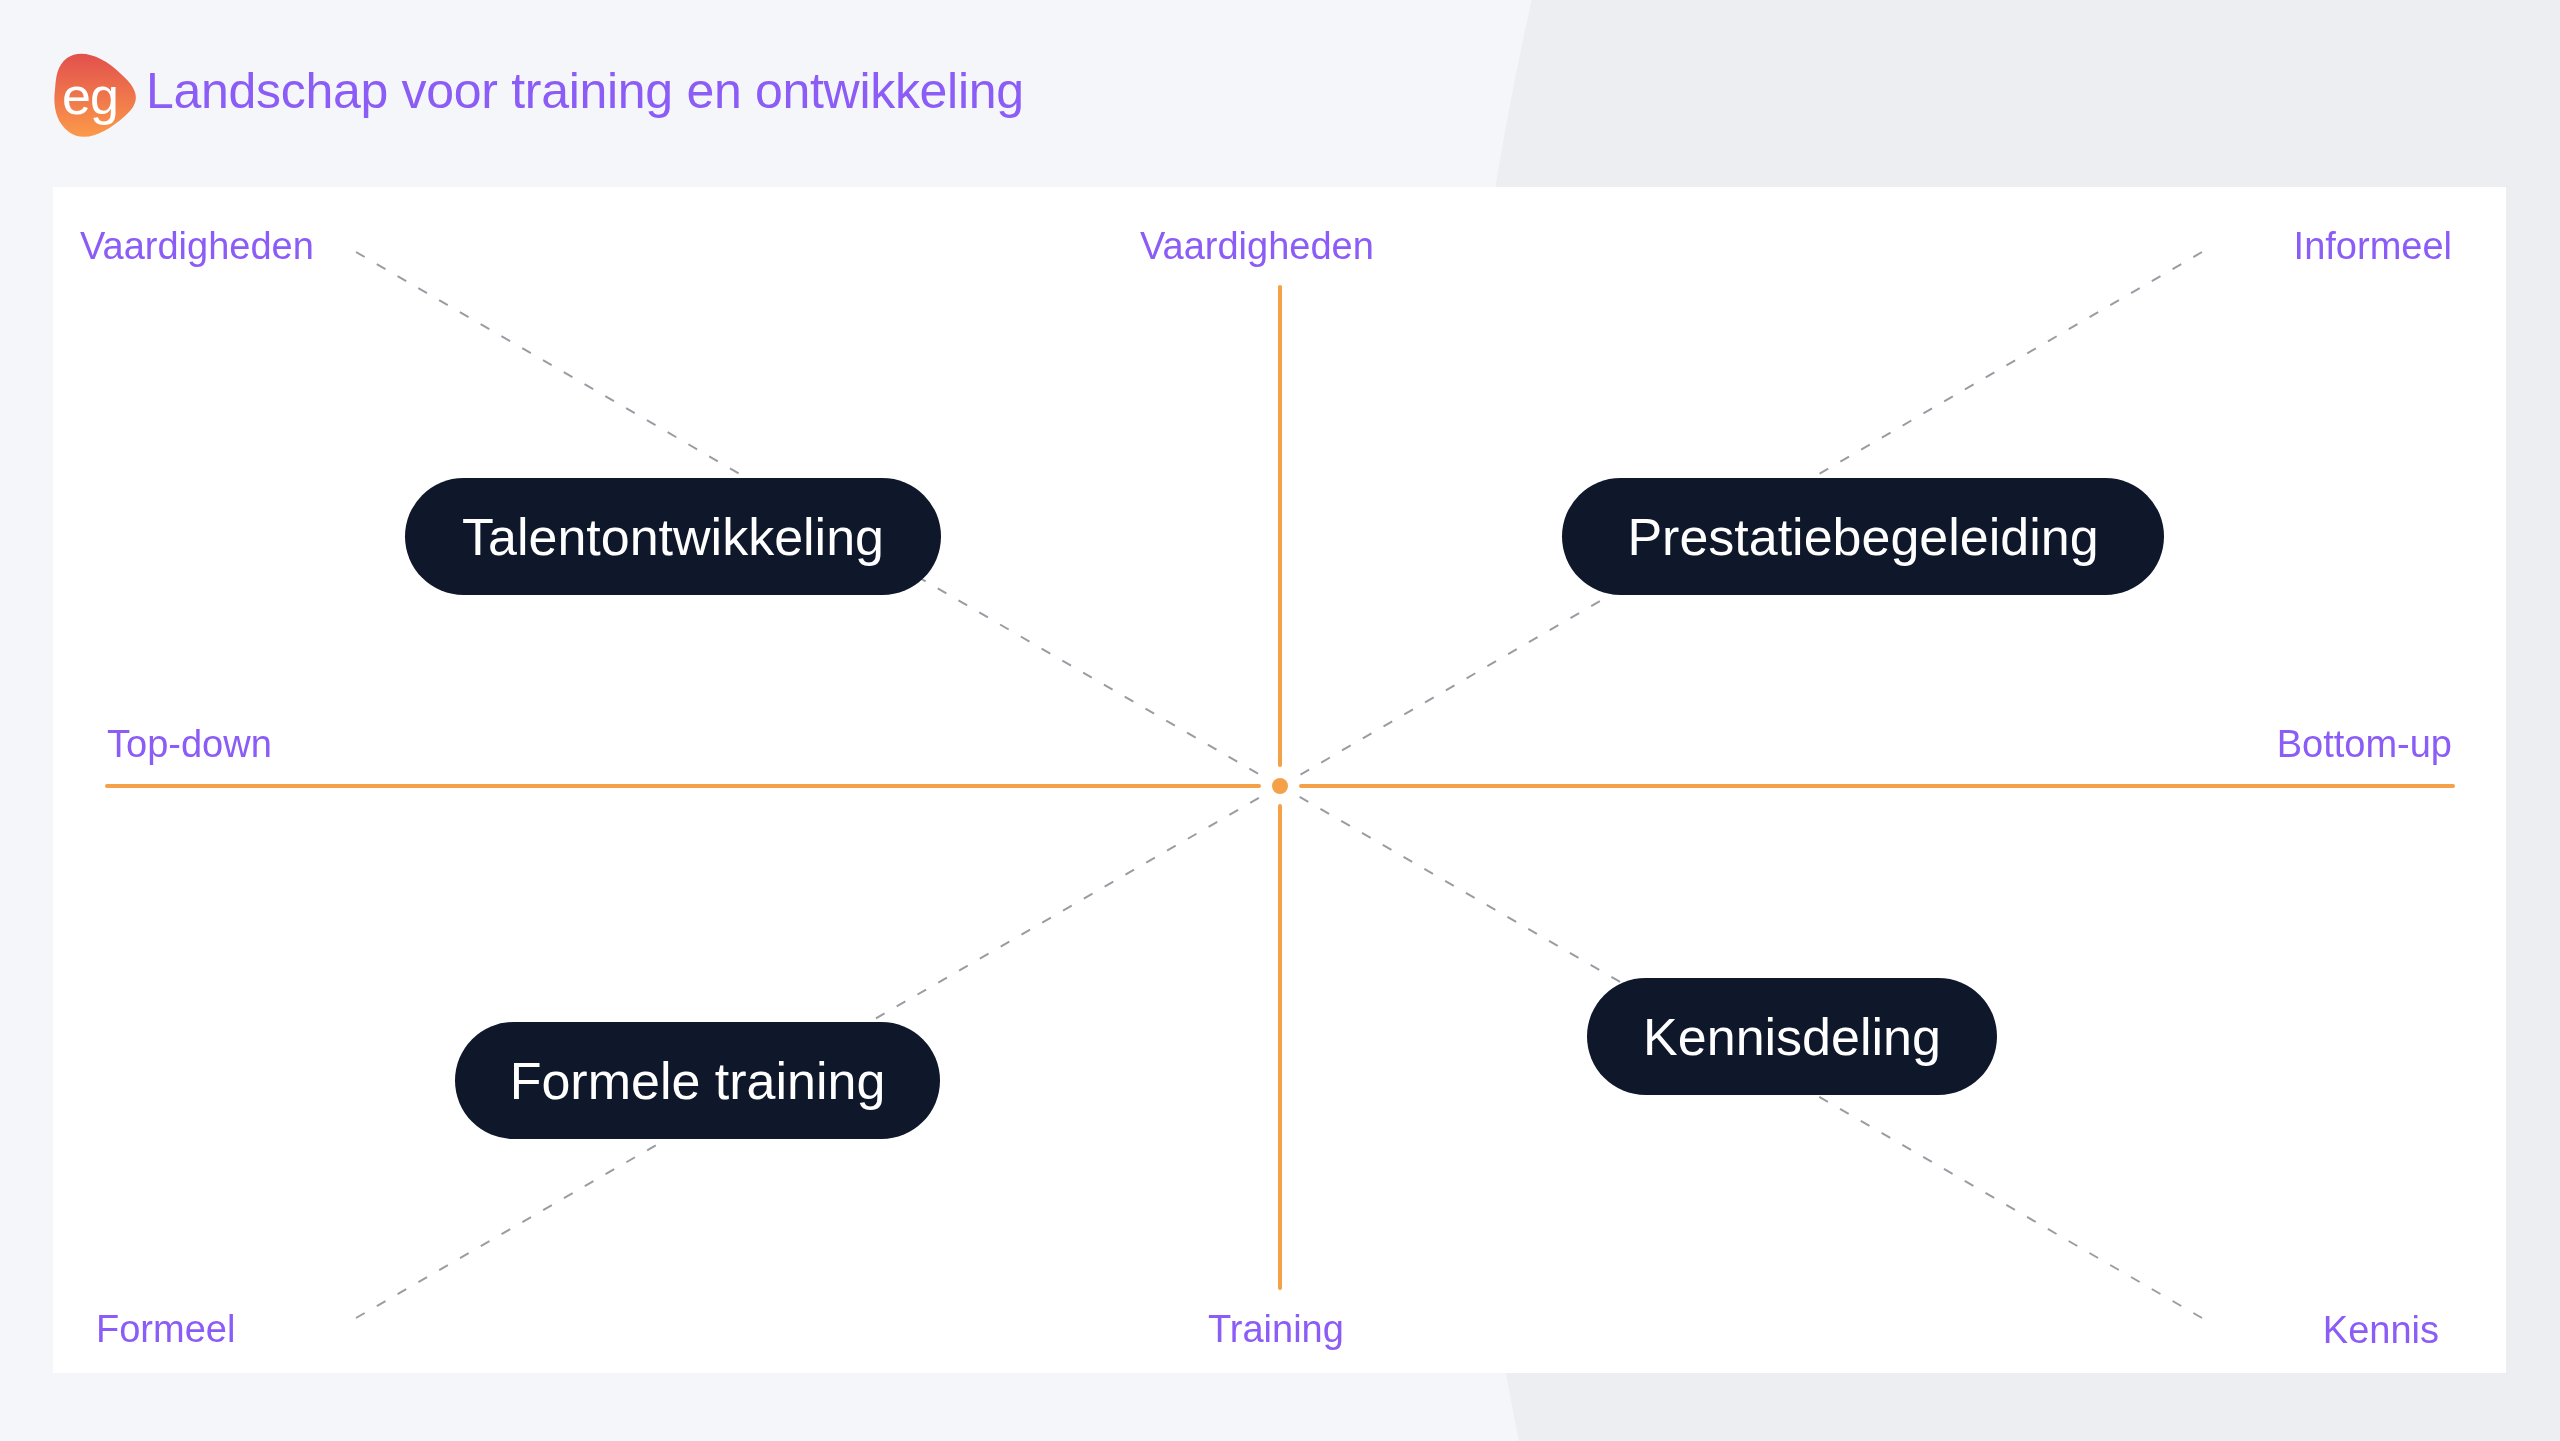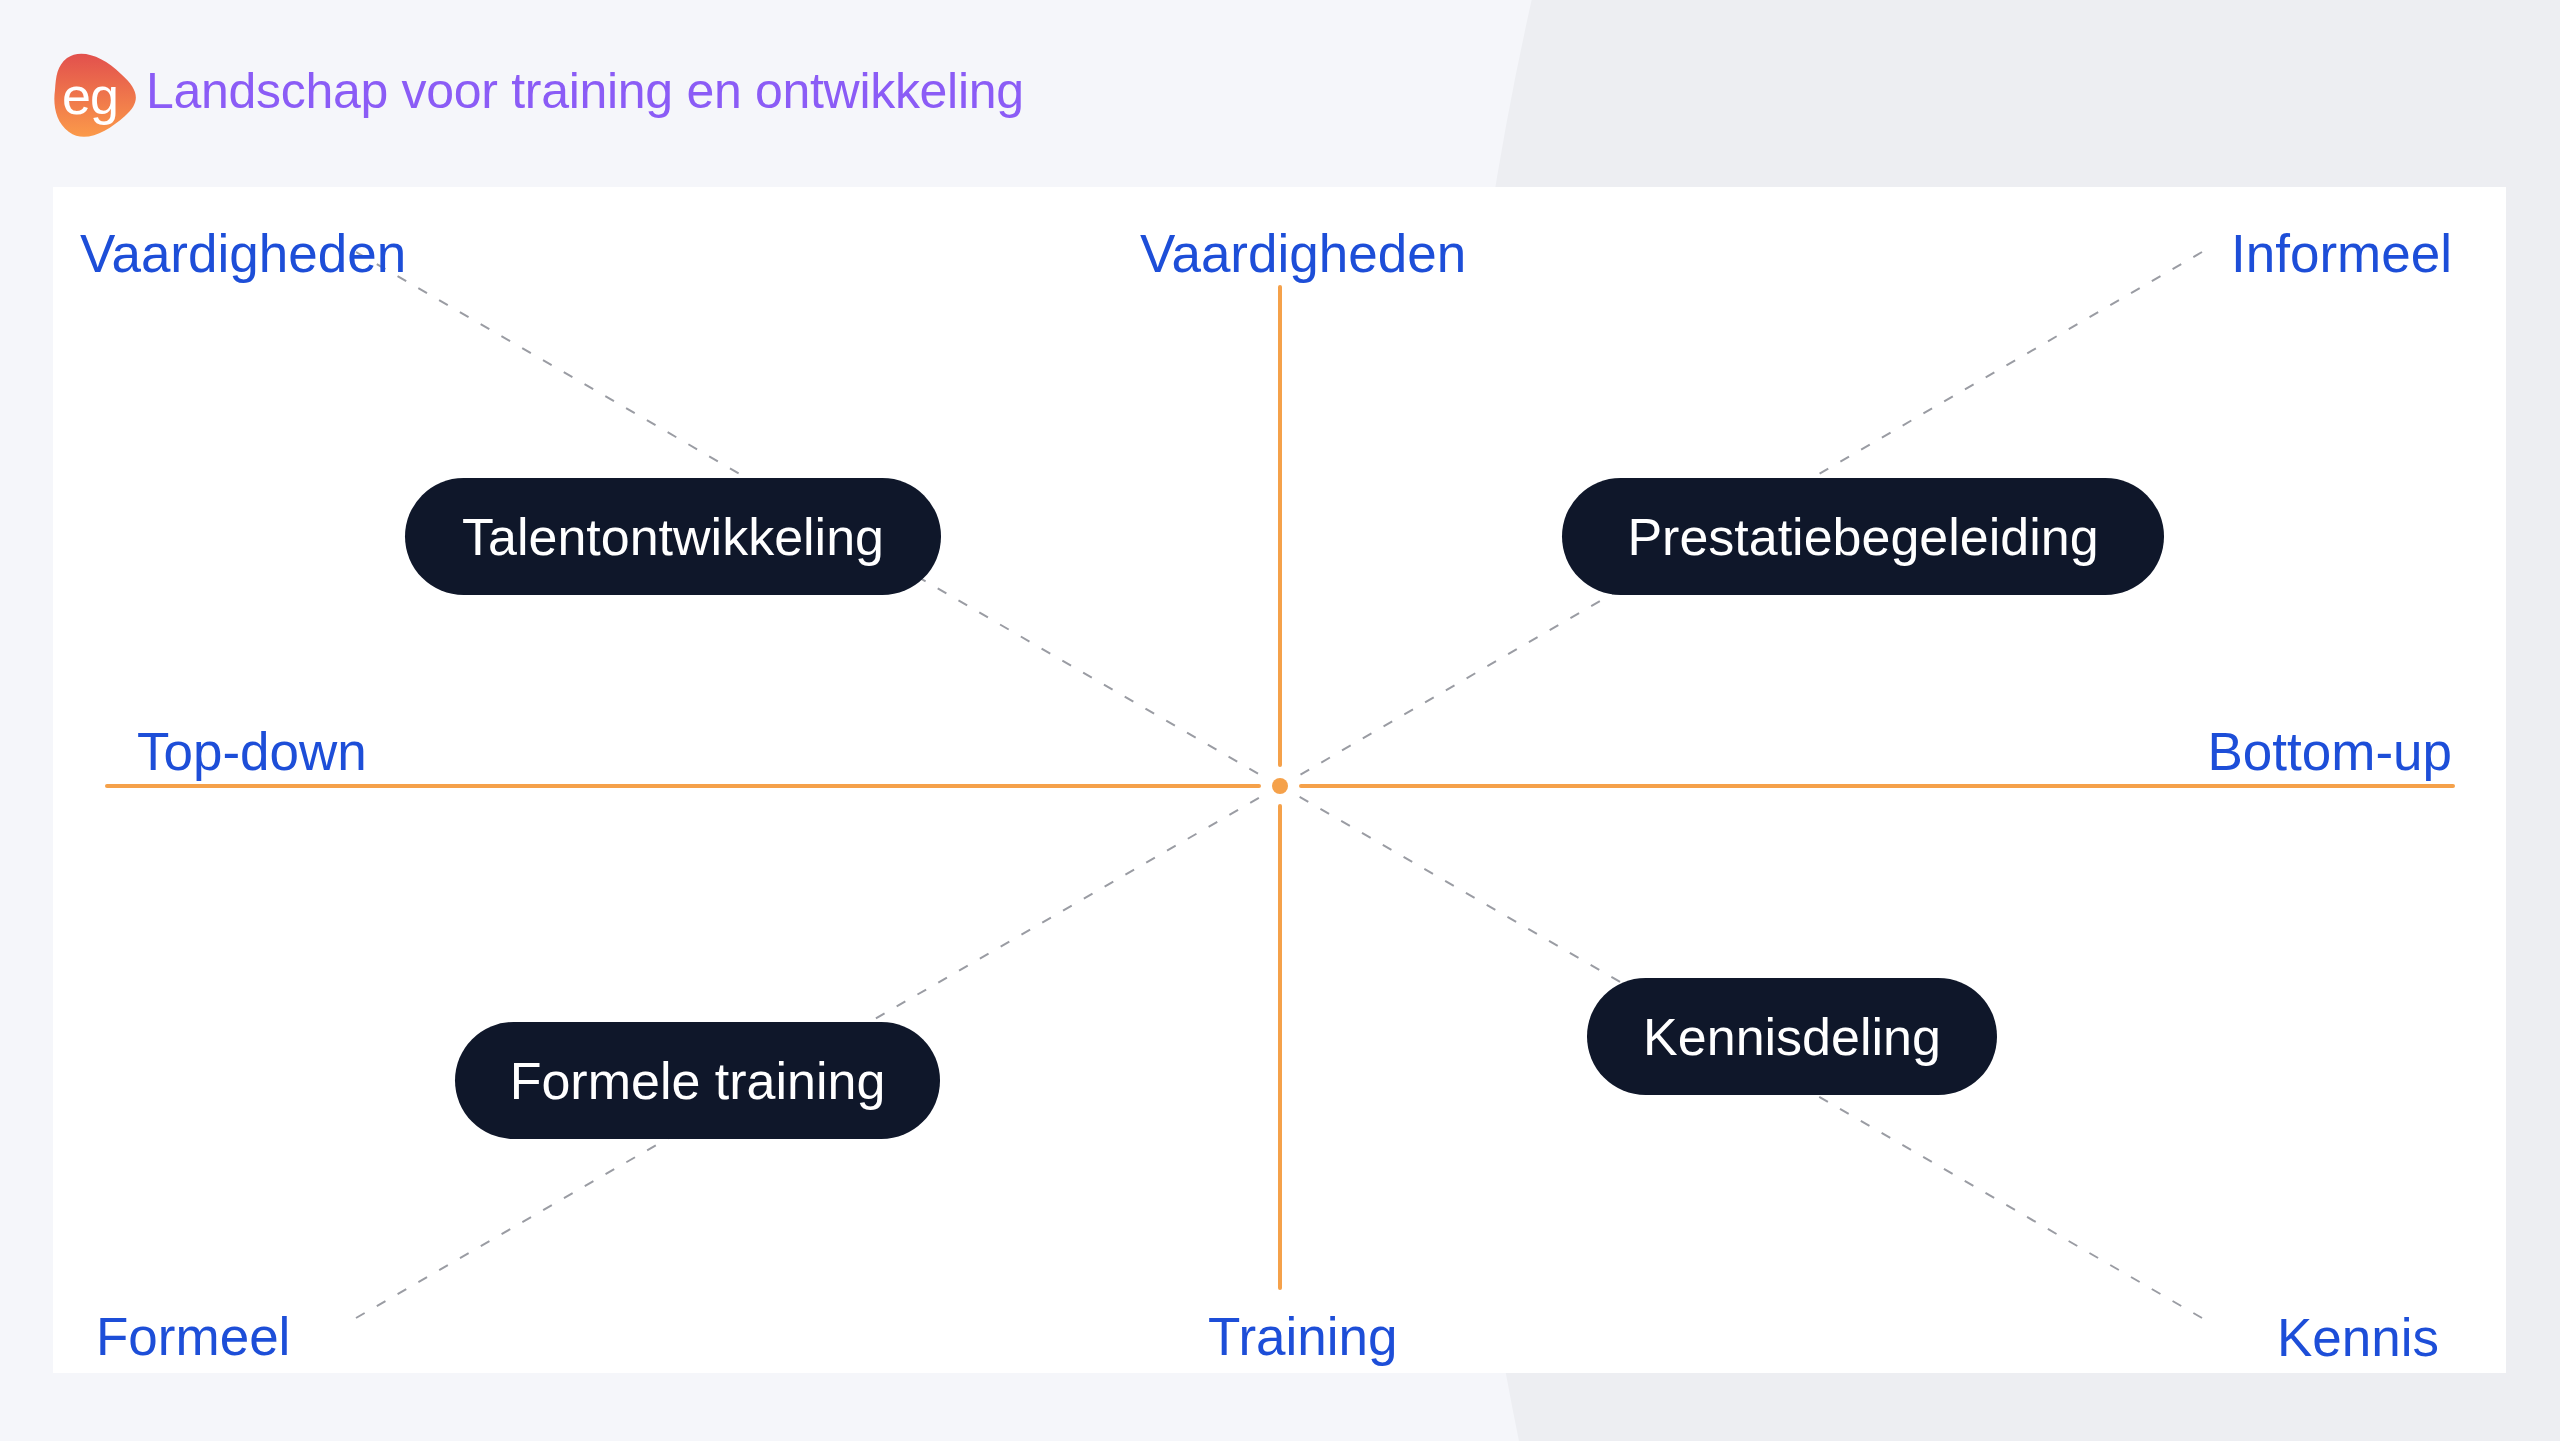--- a/index.html
+++ b/index.html
@@ -23,21 +23,21 @@
   .title {
     position:absolute; left:146px; top:62px; font-size:50px; color:#8b5cf6;
     white-space:nowrap; letter-spacing:-0.3px;
   }
   .panel {
     position:absolute; left:53px; top:187px; width:2453px; height:1186px;
     background:#ffffff;
   }
   svg.lines { position:absolute; left:0; top:0; }
   .label {
-    position:absolute; font-size:53px; color:#1d4ed8; white-space:nowrap; line-height:1;
+    position:absolute; font-size:38px; color:#8b5cf6; white-space:nowrap; line-height:1;
   }
   .pill {
     position:absolute; height:117px; border-radius:59px; background:#0f172a;
     color:#fff; font-size:52px; display:flex; align-items:center; justify-content:center;
     white-space:nowrap;
   }
 </style>
 </head>
 <body>
 
@@ -73,21 +73,21 @@
     <line x1="1280" y1="287" x2="1280" y2="765"></line>
     <line x1="1280" y1="806" x2="1280" y2="1288"></line>
     <line x1="107" y1="786" x2="1259" y2="786"></line>
     <line x1="1301" y1="786" x2="2453" y2="786"></line>
   </g>
   <circle cx="1280" cy="786" r="8" fill="#f5a14a"></circle>
 </svg>
 
 <div class="label" style="left:1140px; top:227px;">Vaardigheden</div>
 <div class="label" style="left:1208px; top:1310px;">Training</div>
-<div class="label" style="left:107px; top:725px;margin-left:30px;">Top-down</div>
+<div class="label" style="left:107px; top:725px;">Top-down</div>
 <div class="label" style="right:108px; top:725px;">Bottom-up</div>
 
 <div class="label" style="left:80px; top:227px;">Vaardigheden</div>
 <div class="label" style="right:108px; top:227px;">Informeel</div>
 <div class="label" style="left:96px; top:1310px;">Formeel</div>
 <div class="label" style="right:121px; top:1311px;">Kennis</div>
 
 <div class="pill" style="left:405px; top:478px; width:536px;">
   <span>Talentontwikkeling</span>
 </div>

